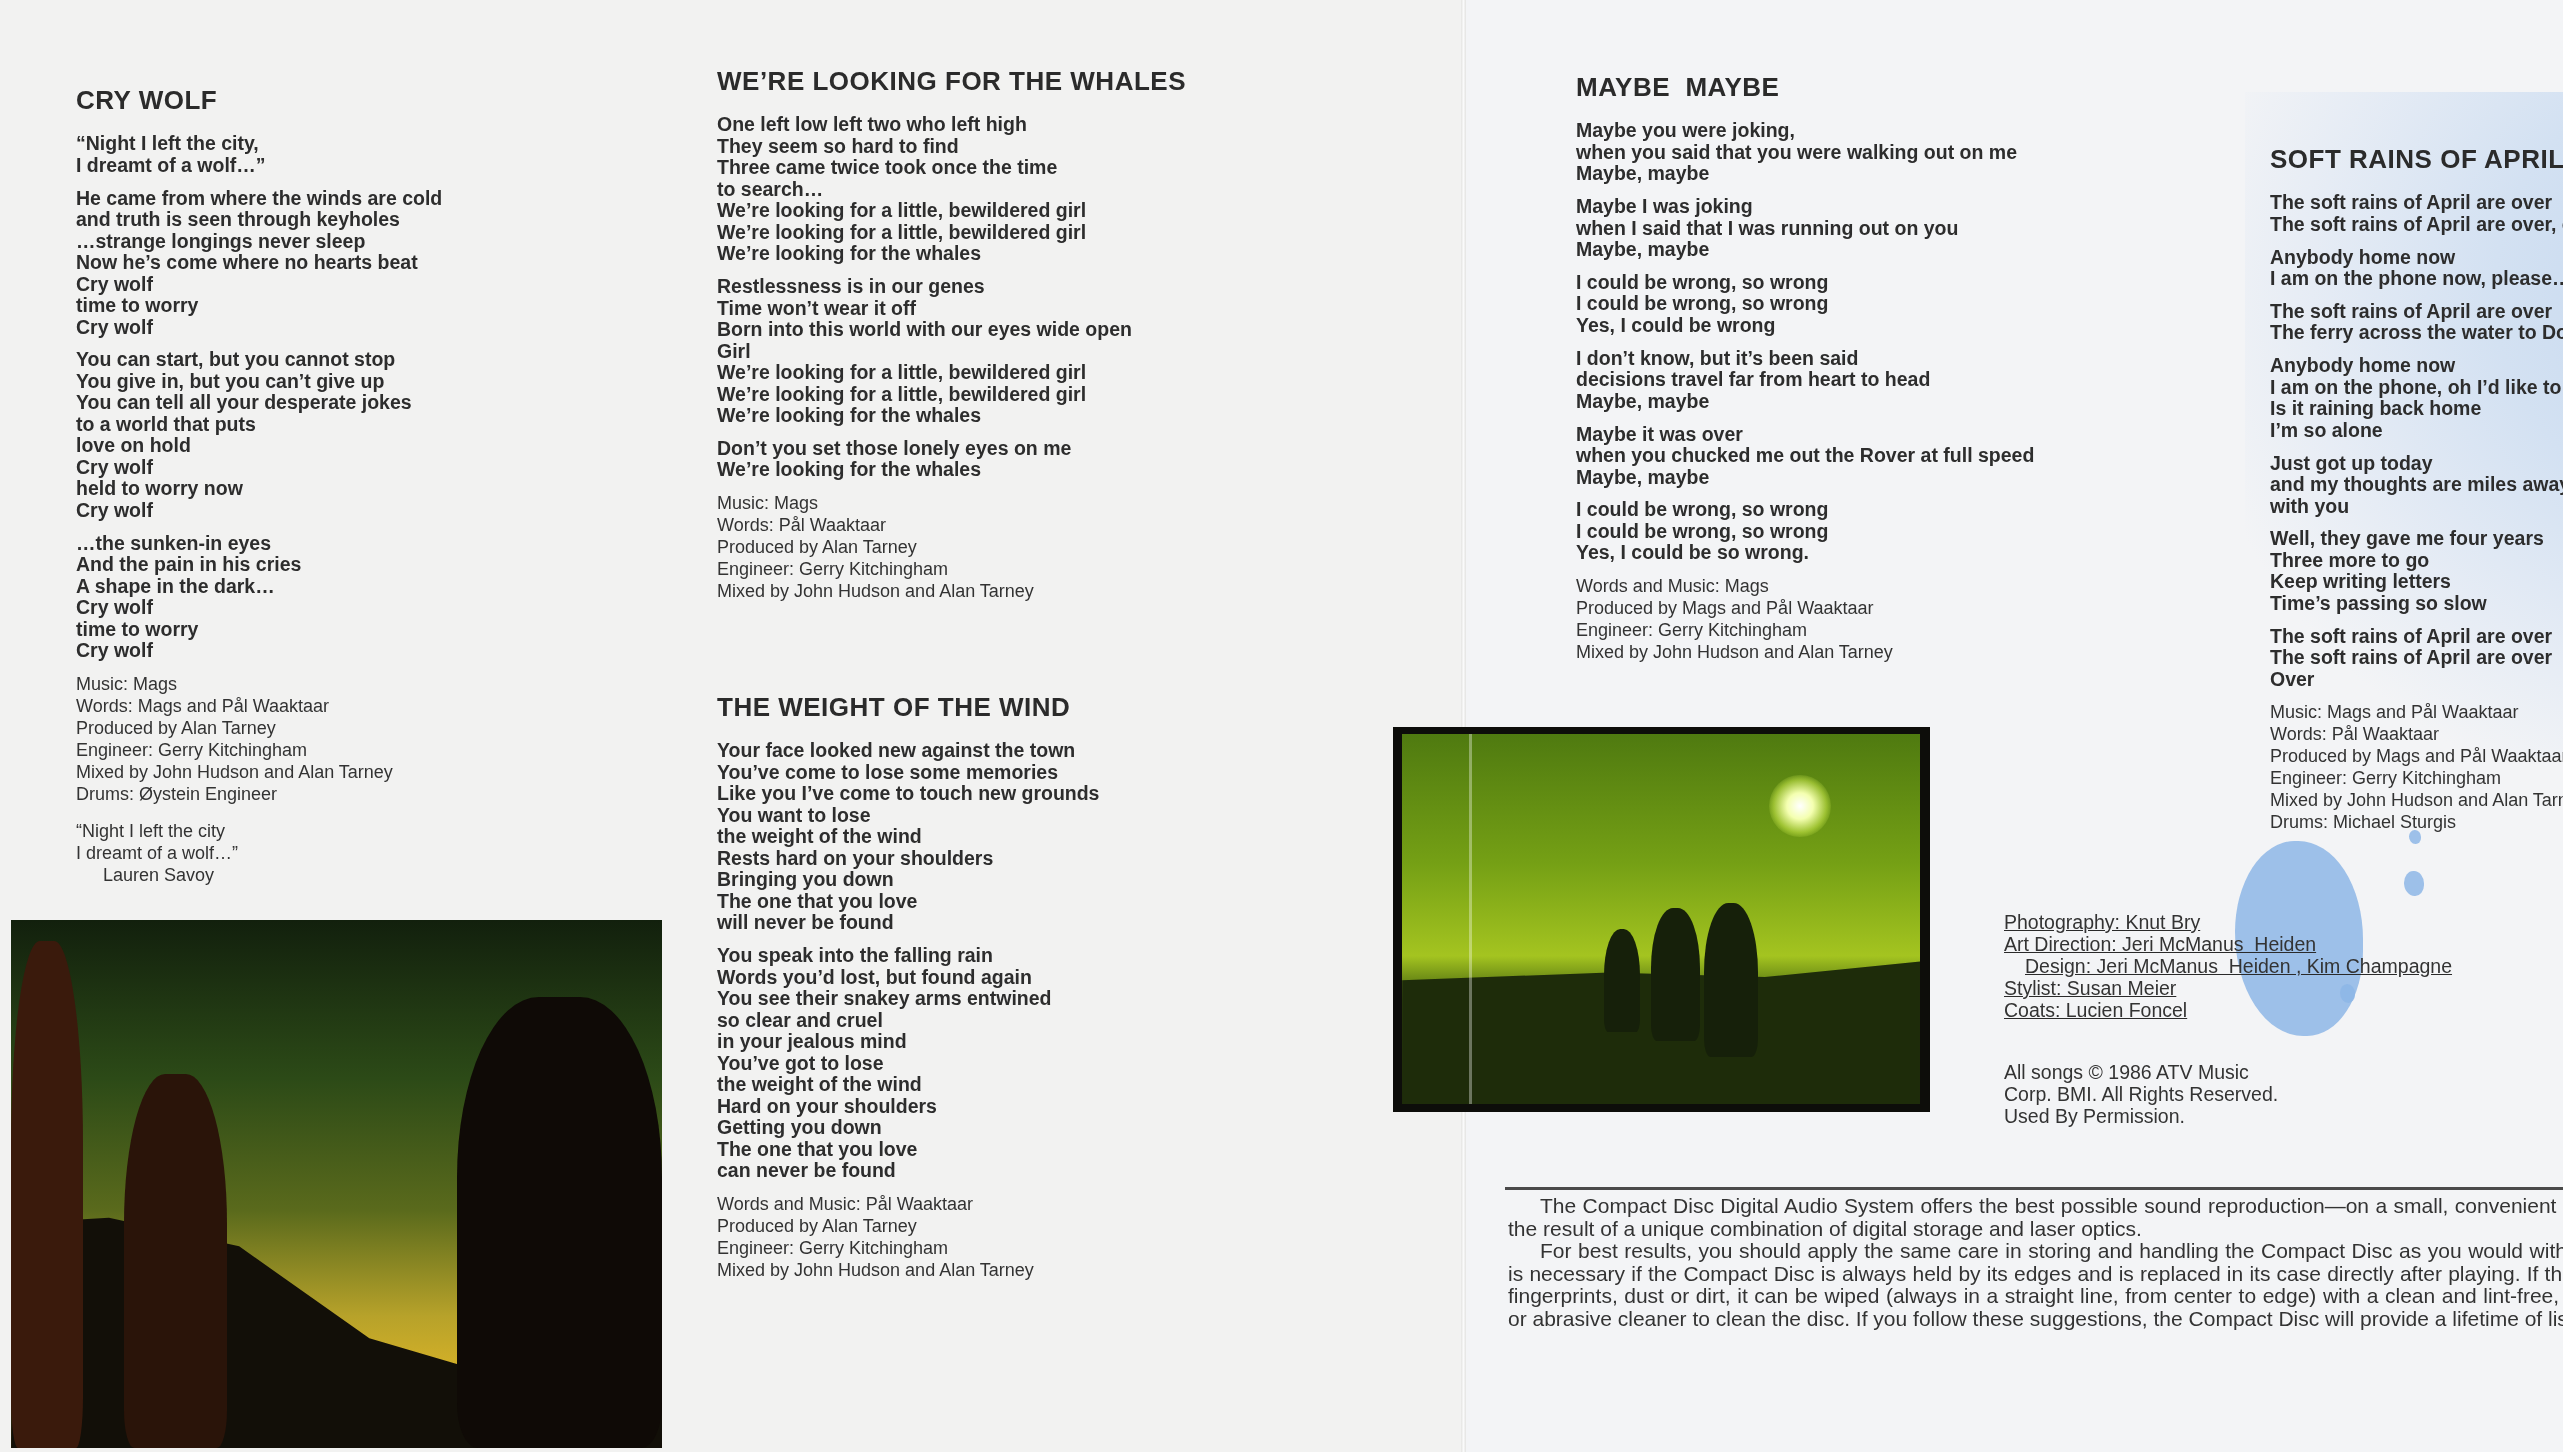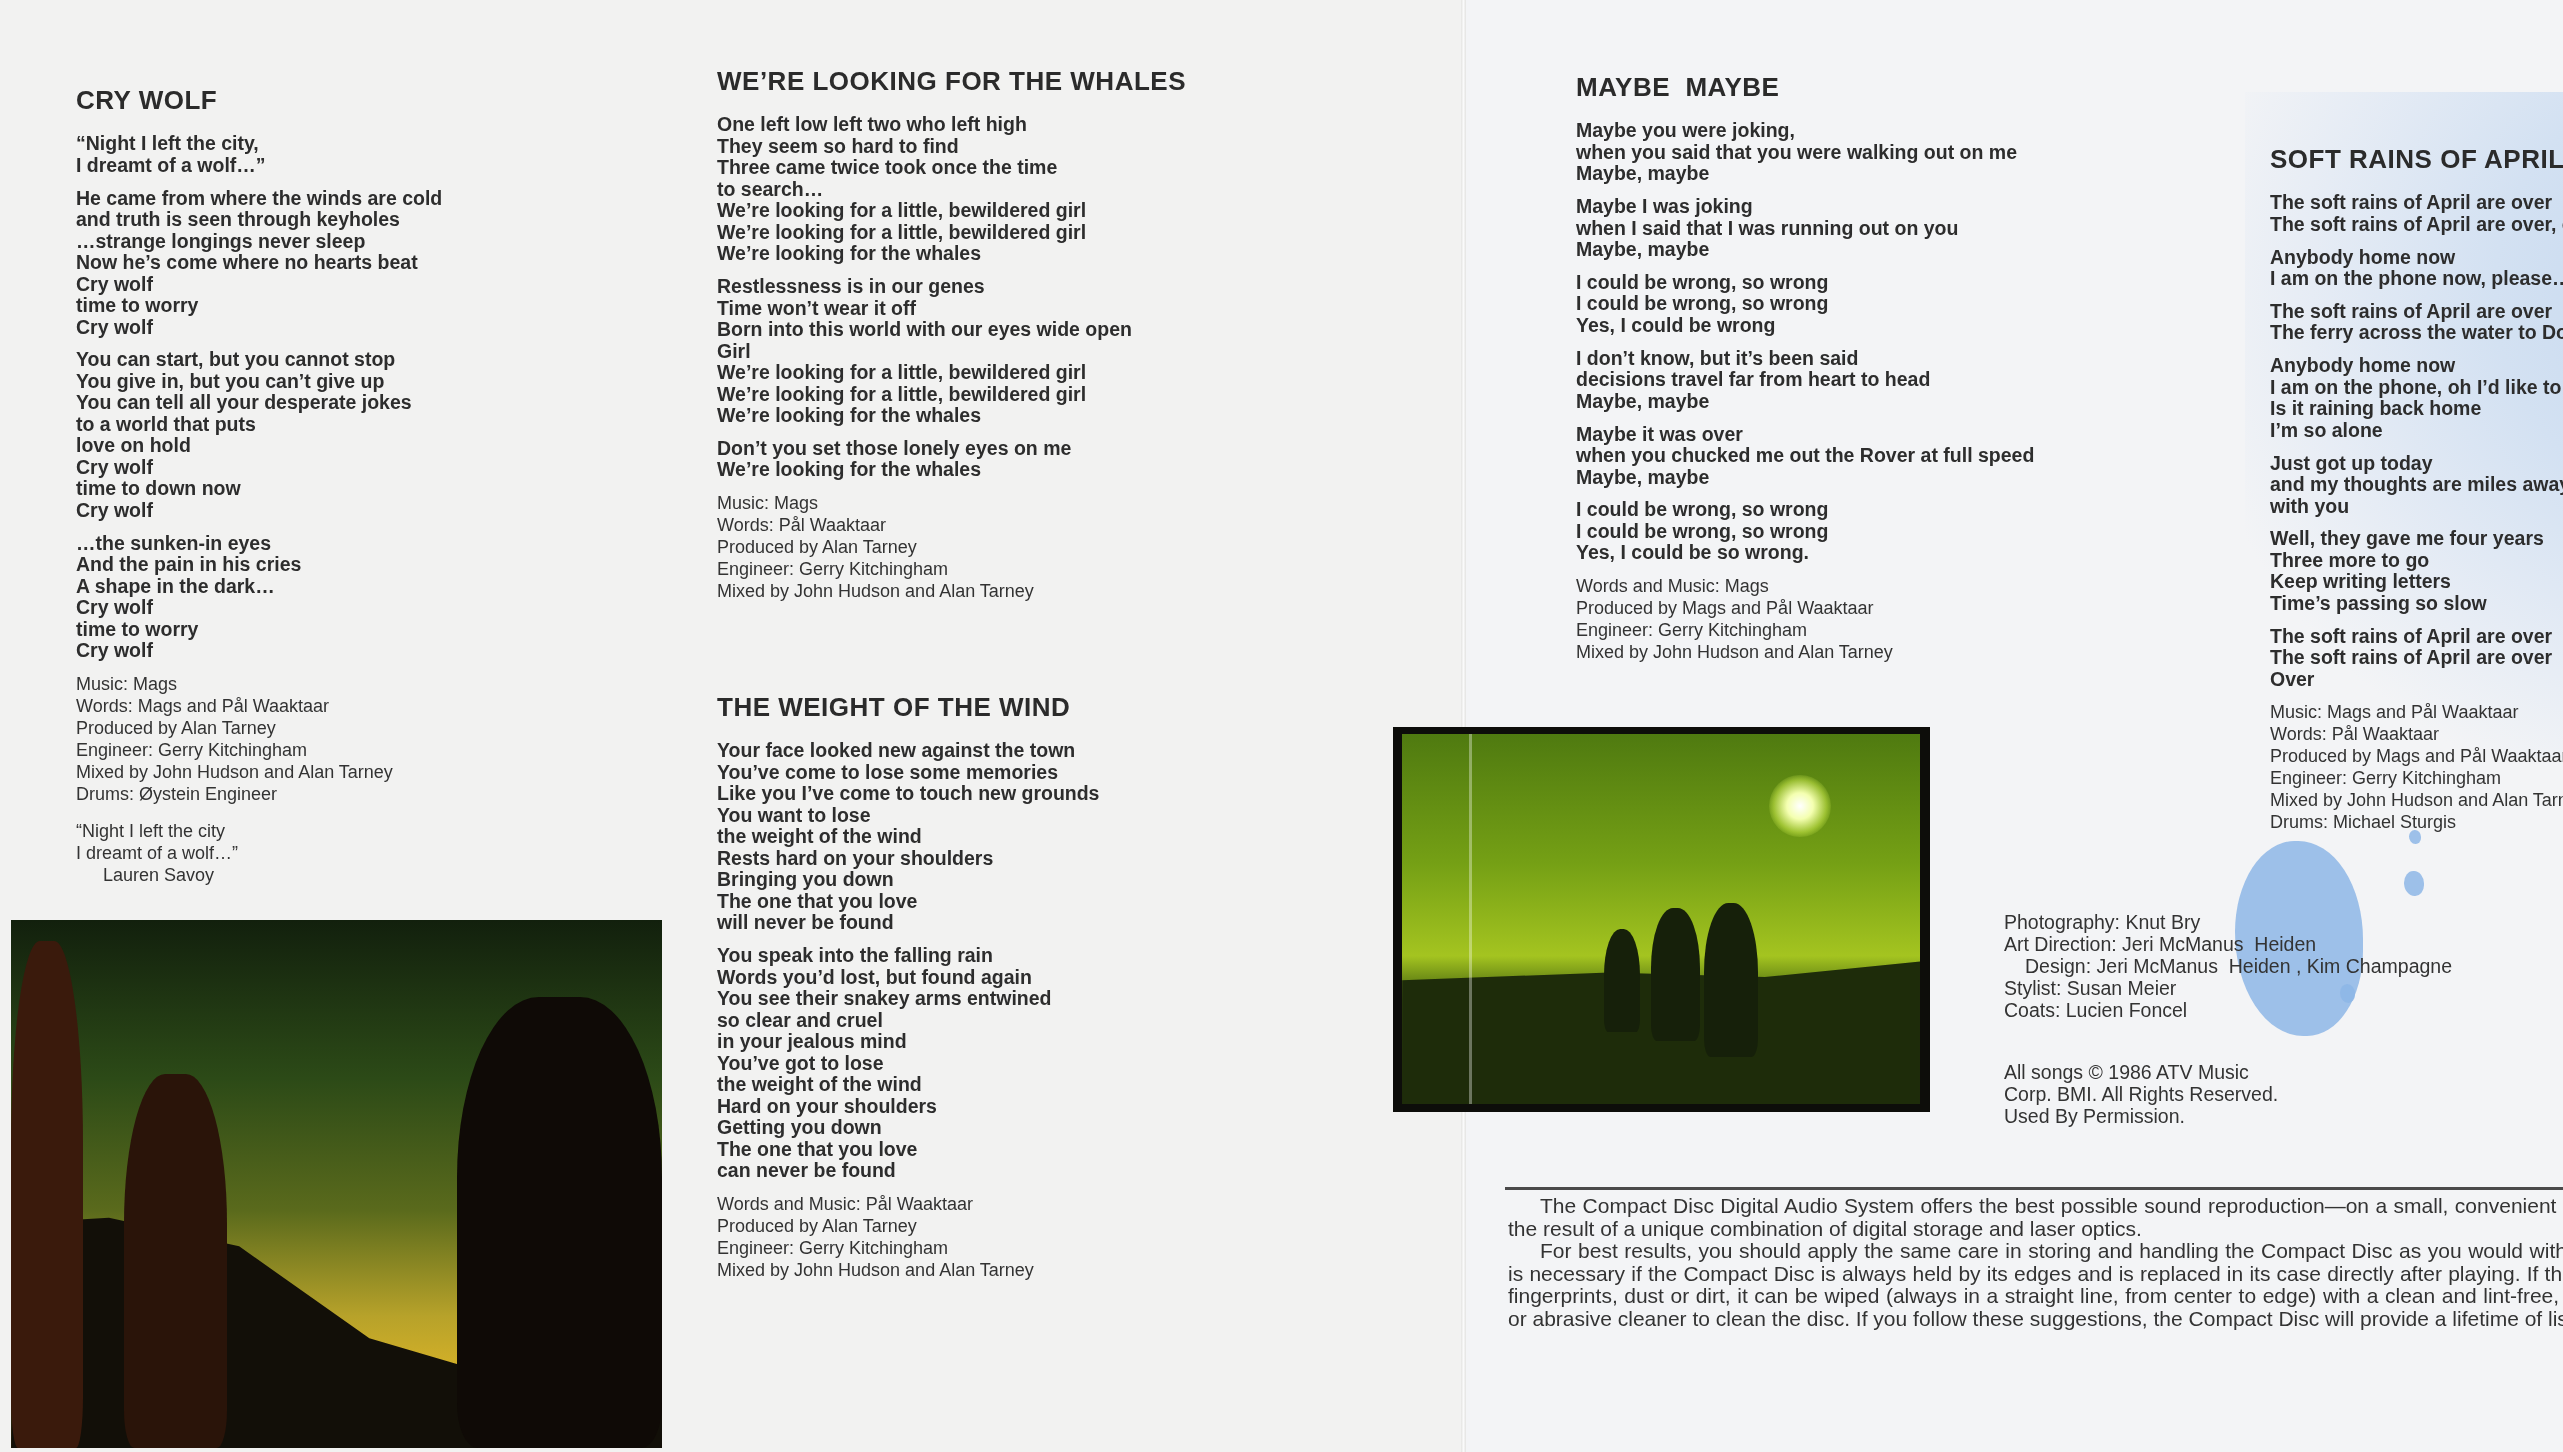--- a/index.html
+++ b/index.html
@@ -40,21 +40,21 @@
     background:radial-gradient(circle,#ffffff 0%,#f4ffb0 30%,rgba(210,240,80,.5) 60%,rgba(160,200,40,0) 75%); }
   .photo-right .ground { position:absolute; left:0; top:215px; width:518px; height:155px; background:#1e2c0a;
     clip-path:polygon(0 20%,40% 15%,70% 18%,100% 8%,100% 100%,0 100%); }
   .photo-right .man { position:absolute; background:#16200a; border-radius:45% 45% 12% 12%; }
   .photo-right .crease { position:absolute; left:67px; top:0; width:3.1px; height:370px; background:rgba(255,255,255,.35); }
 
   .rule { position:absolute; left:1505px; top:1187px; width:1394px; height:3.1px; background:#4a4a4a; }
   .cd-text { position:absolute; left:1508px; top:1195px; width:1384px; font-size:21px; line-height:22.6px; color:#333; text-align:justify; }
   .cd-text p { margin:0; text-indent:32px; }
   .cd-text p + p { text-indent:32px; }
-  .prod { position:absolute; left:2004px; top:911px; }
+  .prod { position:absolute; left:2004px; top:911px;text-decoration:underline; }
   .prod .credit { font-size:19.5px; line-height:22px; }
   .copyright { position:absolute; left:2004px; top:1061px; }
   .copyright .credit { font-size:19.5px; line-height:22px; }
 </style>
 </head>
 <body>
 
 <div class="panel panel-left"></div>
 <div class="panel panel-right"></div>
 <div class="wash"></div>
@@ -80,21 +80,21 @@
     <span class="line">time to worry</span>
     <span class="line">Cry wolf</span>
   </div>
   <div class="stanza">
     <span class="line">You can start, but you cannot stop</span>
     <span class="line">You give in, but you can’t give up</span>
     <span class="line">You can tell all your desperate jokes</span>
     <span class="line">to a world that puts</span>
     <span class="line">love on hold</span>
     <span class="line">Cry wolf</span>
-    <span class="line">time to down now</span>
+    <span class="line">held to worry now</span>
     <span class="line">Cry wolf</span>
   </div>
   <div class="stanza">
     <span class="line">…the sunken-in eyes</span>
     <span class="line">And the pain in his cries</span>
     <span class="line">A shape in the dark…</span>
     <span class="line">Cry wolf</span>
     <span class="line">time to worry</span>
     <span class="line">Cry wolf</span>
   </div>

